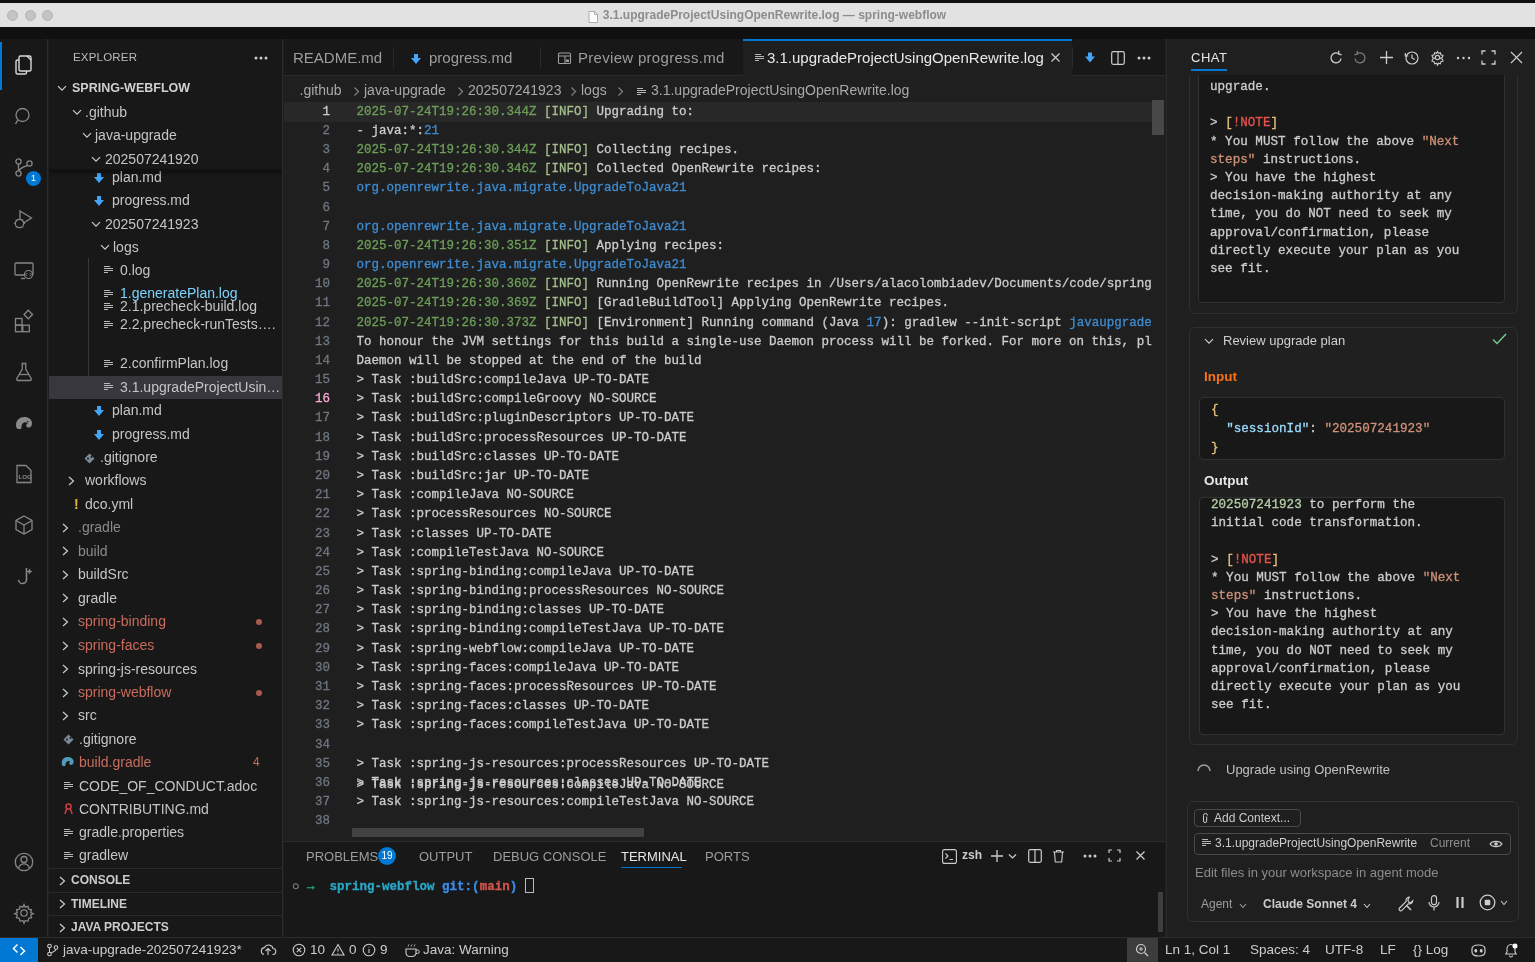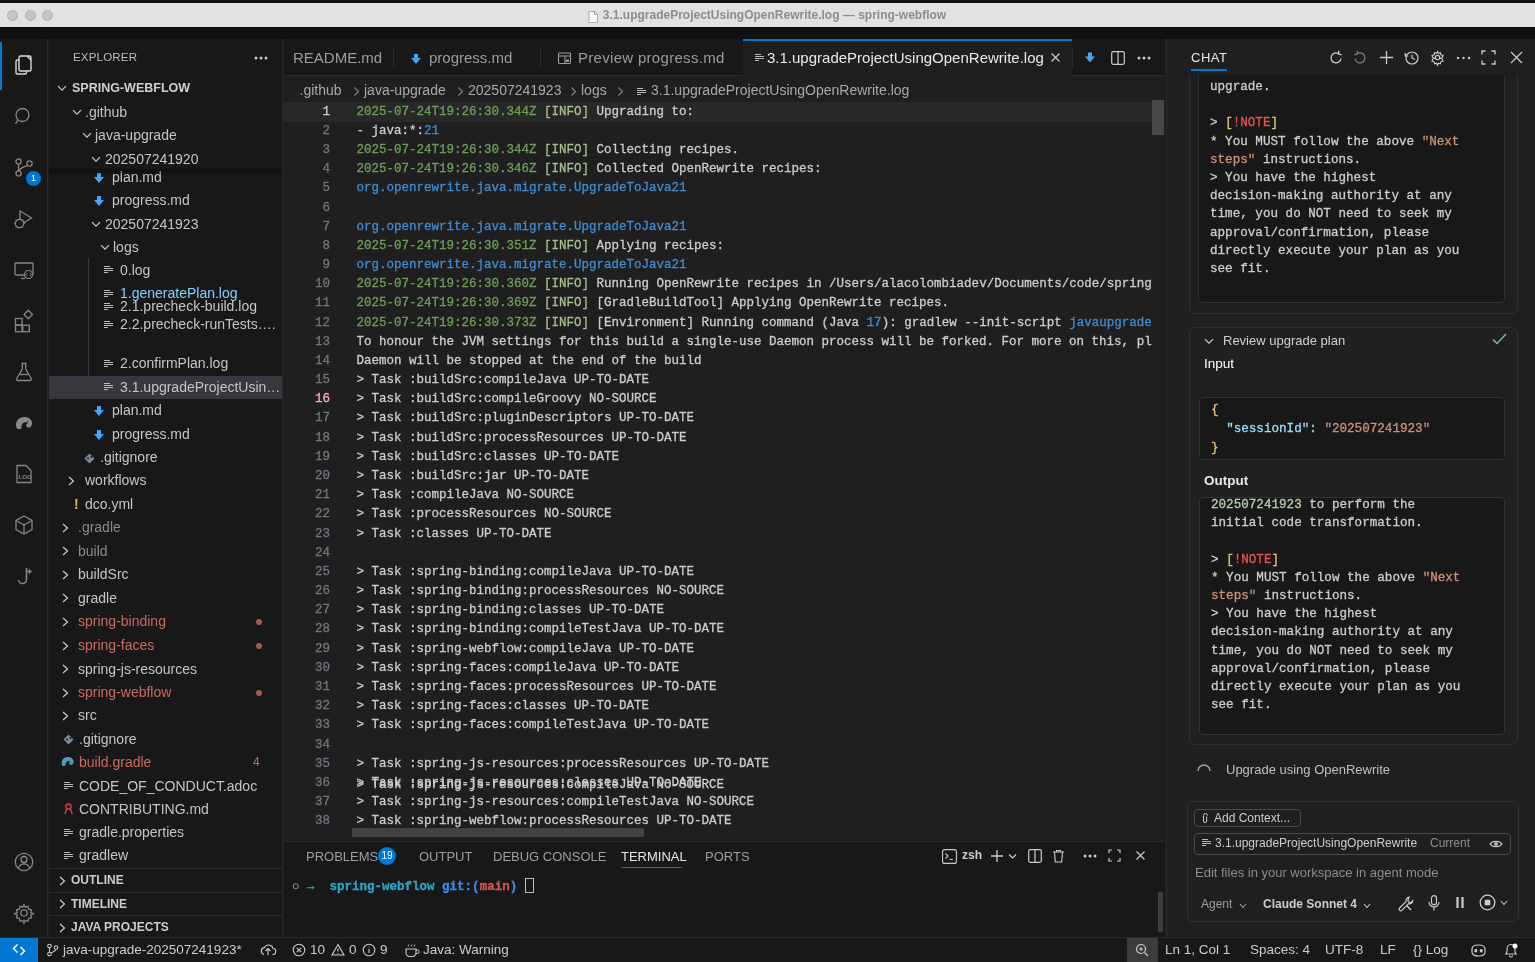--- a/index.html
+++ b/index.html
@@ -322,21 +322,21 @@
           <path d="M1 1.5 H7 M1 3.5 H10 M1 5.5 H10 M1 7.5 H5" stroke="#b8b8b8" stroke-width="1.1"></path>
         </svg>
         <span class="abs" style="left:30px;top:0;color:#c5c5c5;font-size:14px">gradlew</span>
       </div>
 <div class="abs" style="left:0;top:130px;width:234px;height:2px;background:#111;box-shadow:0 2px 3px rgba(0,0,0,0.5)"></div>
 <div class="abs" style="left:39px;top:219px;width:1px;height:141px;background:#383838"></div>
 <div class="sechead" style="top:829px">
         <svg class="abs" style="left:8px;top:6.5px" width="10" height="10" viewBox="0 0 10 10">
           <path d="M3 1 L7.5 5 L3 9" fill="none" stroke="#cccccc" stroke-width="1.2"></path>
         </svg>
-        <span class="abs" style="left:22px;top:0">OUTLINE</span>
+        <span class="abs" style="left:22px;top:0">CONSOLE</span>
       </div>
 <div class="sechead" style="top:852.5px">
         <svg class="abs" style="left:8px;top:6.5px" width="10" height="10" viewBox="0 0 10 10">
           <path d="M3 1 L7.5 5 L3 9" fill="none" stroke="#cccccc" stroke-width="1.2"></path>
         </svg>
         <span class="abs" style="left:22px;top:0">TIMELINE</span>
       </div>
 <div class="sechead" style="top:876px">
         <svg class="abs" style="left:8px;top:6.5px" width="10" height="10" viewBox="0 0 10 10">
           <path d="M3 1 L7.5 5 L3 9" fill="none" stroke="#cccccc" stroke-width="1.2"></path>
@@ -441,20 +441,21 @@
 <div class="cl mono" style="top:408.84px;left:72.5px;width:795px;overflow:hidden"><span class="c">&gt; Task :buildSrc:classes UP-TO-DATE</span></div>
 <div class="ln mono" style="top:428.02px;color:#6e7681">20</div>
 <div class="cl mono" style="top:428.02px;left:72.5px;width:795px;overflow:hidden"><span class="c">&gt; Task :buildSrc:jar UP-TO-DATE</span></div>
 <div class="ln mono" style="top:447.20px;color:#6e7681">21</div>
 <div class="cl mono" style="top:447.20px;left:72.5px;width:795px;overflow:hidden"><span class="c">&gt; Task :compileJava NO-SOURCE</span></div>
 <div class="ln mono" style="top:466.38px;color:#6e7681">22</div>
 <div class="cl mono" style="top:466.38px;left:72.5px;width:795px;overflow:hidden"><span class="c">&gt; Task :processResources NO-SOURCE</span></div>
 <div class="ln mono" style="top:485.56px;color:#6e7681">23</div>
 <div class="cl mono" style="top:485.56px;left:72.5px;width:795px;overflow:hidden"><span class="c">&gt; Task :classes UP-TO-DATE</span></div>
 <div class="ln mono" style="top:504.74px;color:#6e7681">24</div>
+<div class="cl mono" style="top:504.74px;left:72.5px;width:795px;overflow:hidden"><span class="c">&gt; Task :compileTestJava NO-SOURCE</span></div>
 <div class="ln mono" style="top:523.92px;color:#6e7681">25</div>
 <div class="cl mono" style="top:523.92px;left:72.5px;width:795px;overflow:hidden"><span class="c">&gt; Task :spring-binding:compileJava UP-TO-DATE</span></div>
 <div class="ln mono" style="top:543.10px;color:#6e7681">26</div>
 <div class="cl mono" style="top:543.10px;left:72.5px;width:795px;overflow:hidden"><span class="c">&gt; Task :spring-binding:processResources NO-SOURCE</span></div>
 <div class="ln mono" style="top:562.28px;color:#6e7681">27</div>
 <div class="cl mono" style="top:562.28px;left:72.5px;width:795px;overflow:hidden"><span class="c">&gt; Task :spring-binding:classes UP-TO-DATE</span></div>
 <div class="ln mono" style="top:581.46px;color:#6e7681">28</div>
 <div class="cl mono" style="top:581.46px;left:72.5px;width:795px;overflow:hidden"><span class="c">&gt; Task :spring-binding:compileTestJava UP-TO-DATE</span></div>
 <div class="ln mono" style="top:600.64px;color:#6e7681">29</div>
 <div class="cl mono" style="top:600.64px;left:72.5px;width:795px;overflow:hidden"><span class="c">&gt; Task :spring-webflow:compileJava UP-TO-DATE</span></div>
@@ -468,21 +469,20 @@
 <div class="cl mono" style="top:677.36px;left:72.5px;width:795px;overflow:hidden"><span class="c">&gt; Task :spring-faces:compileTestJava UP-TO-DATE</span></div>
 <div class="ln mono" style="top:696.54px;color:#6e7681">34</div>
 <div class="cl mono" style="top:737px;left:72.5px;width:795px;overflow:hidden"><span class="c">&gt; Task :spring-js-resources:compileJava NO-SOURCE</span></div>
 <div class="ln mono" style="top:715.72px;color:#6e7681">35</div>
 <div class="cl mono" style="top:715.72px;left:72.5px;width:795px;overflow:hidden"><span class="c">&gt; Task :spring-js-resources:processResources UP-TO-DATE</span></div>
 <div class="ln mono" style="top:734.90px;color:#6e7681">36</div>
 <div class="cl mono" style="top:734.90px;left:72.5px;width:795px;overflow:hidden"><span class="c">&gt; Task :spring-js-resources:classes UP-TO-DATE</span></div>
 <div class="ln mono" style="top:754.08px;color:#6e7681">37</div>
 <div class="cl mono" style="top:754.08px;left:72.5px;width:795px;overflow:hidden"><span class="c">&gt; Task :spring-js-resources:compileTestJava NO-SOURCE</span></div>
 <div class="ln mono" style="top:773.26px;color:#6e7681">38</div>
-<div class="cl mono" style="top:773.26px;left:72.5px;width:795px;overflow:hidden"><span class="c">&gt; Task :spring-webflow:processResources UP-TO-DATE</span></div>
 <div class="abs" style="left:868px;top:61px;width:12px;height:35px;background:rgba(121,121,121,0.45)"></div>
 <div class="abs" style="left:68px;top:789px;width:292px;height:9px;background:rgba(121,121,121,0.4)"></div>
 <div class="abs" style="left:0;top:802px;width:881px;height:96px;background:#181818;border-top:1px solid #2b2b2b">
 <div style="position:absolute;top:7px;font-size:13px;color:#9d9d9d;left:22px">PROBLEMS</div>
 <div class="abs" style="left:94px;top:5px;min-width:18px;height:18px;border-radius:10px;background:#0078d4;color:#fff;font-size:10px;text-align:center;line-height:18px;padding:0 2px">19</div>
 <div style="position:absolute;top:7px;font-size:13px;color:#9d9d9d;left:135px">OUTPUT</div>
 <div style="position:absolute;top:7px;font-size:13px;color:#9d9d9d;left:209px">DEBUG CONSOLE</div>
 <div style="position:absolute;top:7px;font-size:13px;color:#9d9d9d;left:337px;color:#e7e7e7">TERMINAL</div>
 <div class="abs" style="left:337px;top:25px;width:61px;height:1px;background:#0078d4"></div>
 <div style="position:absolute;top:7px;font-size:13px;color:#9d9d9d;left:421px">PORTS</div>
@@ -568,21 +568,21 @@
 <div class="chl mono" style="left:43px;top:166.8px">directly execute your plan as you</div>
 <div class="chl mono" style="left:43px;top:185.0px">see fit.</div>
 <div class="abs" style="left:22px;top:252px;width:329px;height:418px;border:1px solid #2f2f2f;border-radius:6px;background:#202020"></div>
 <svg class="abs" style="left:37px;top:262px" width="10" height="9" viewBox="0 0 10 9">
           <path d="M1 2.2 L5 6.2 L9 2.2" fill="none" stroke="#cccccc" stroke-width="1.2"></path>
         </svg>
         <div class="abs" style="left:56px;top:258px;font-size:13px;color:#cfcfcf">Review upgrade plan</div>
 <svg class="abs " style="left:325px;top:258px" width="15" height="12" viewBox="0 0 15 12">
           <path d="M1 6.5 L5 10.5 L14 1" fill="none" stroke="#73c991" stroke-width="1.5"></path>
         </svg>
-<div class="abs" style="left:37px;top:281px;font-size:13.5px;font-weight:400;color:#ffffff">Input</div>
+<div class="abs" style="left:37px;top:294px;font-size:13.5px;font-weight:700;color:#f97316">Input</div>
 <div class="cb" style="left:32px;top:322px;width:306px;height:63px"></div>
 <div class="chl mono" style="left:44px;top:326.0px"><span class="y">{</span></div>
 <div class="chl mono" style="left:44px;top:345.0px">  <span class="k">"sessionId"</span>: <span class="o">"202507241923"</span></div>
 <div class="chl mono" style="left:44px;top:364.0px"><span class="y">}</span></div>
 <div class="abs" style="left:37px;top:398px;font-size:13.5px;font-weight:700;color:#e8e8e8">Output</div>
 <div class="cb" style="left:32px;top:422px;width:306px;height:238px;overflow:hidden">
 <div class="chl mono" style="left:11px;top:-2.0px"><span class="pg">202507241923</span> to perform the</div>
 <div class="chl mono" style="left:11px;top:16.2px">initial code transformation.</div>
 <div class="chl mono" style="left:11px;top:34.4px"></div>
 <div class="chl mono" style="left:11px;top:52.6px">&gt; <span class="y">[</span><span class="r">!NOTE</span><span class="y">]</span></div>

